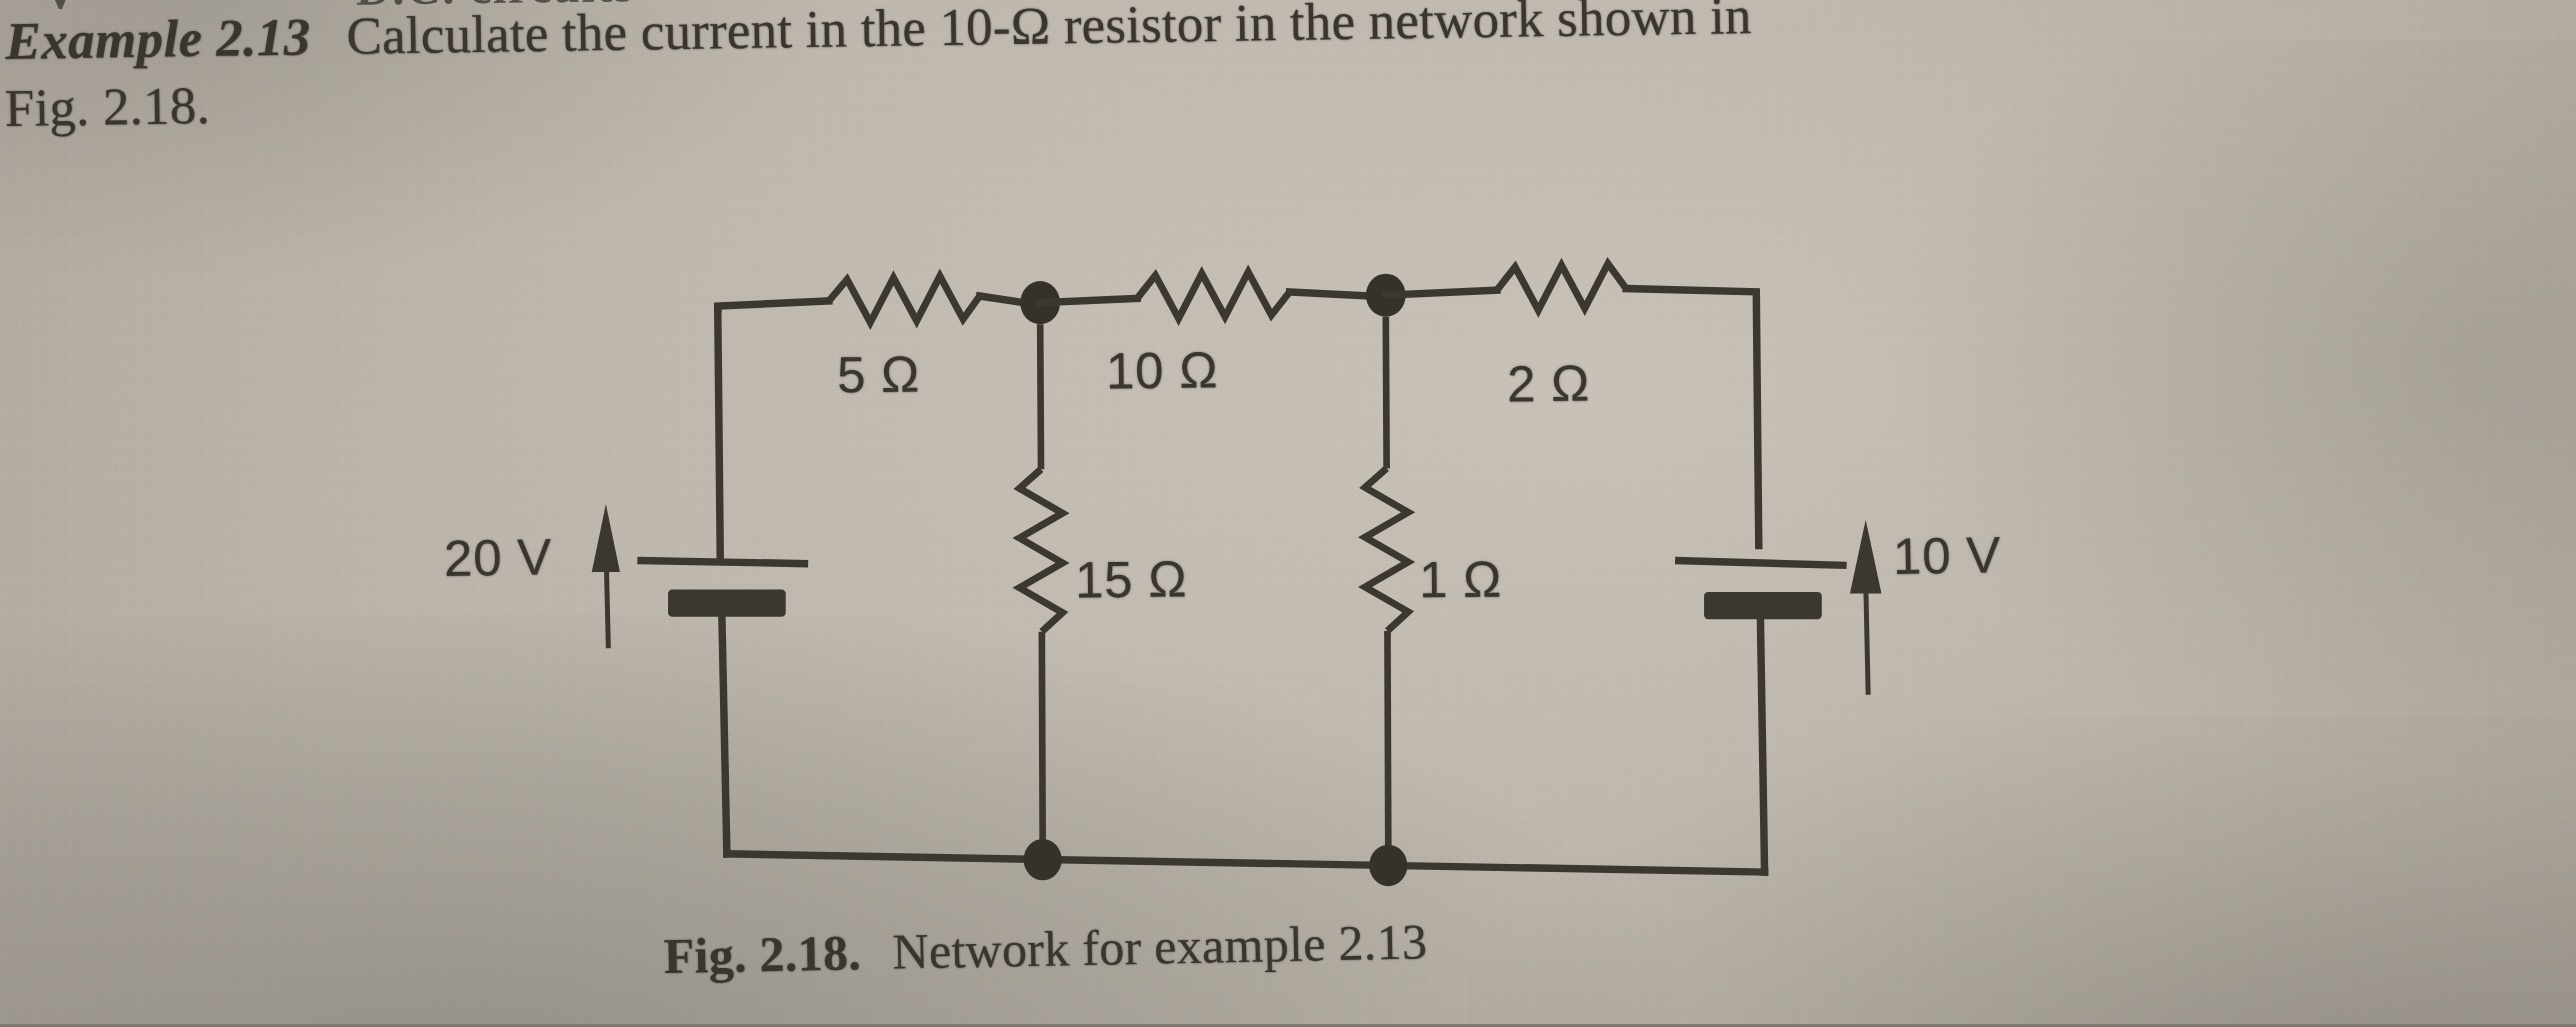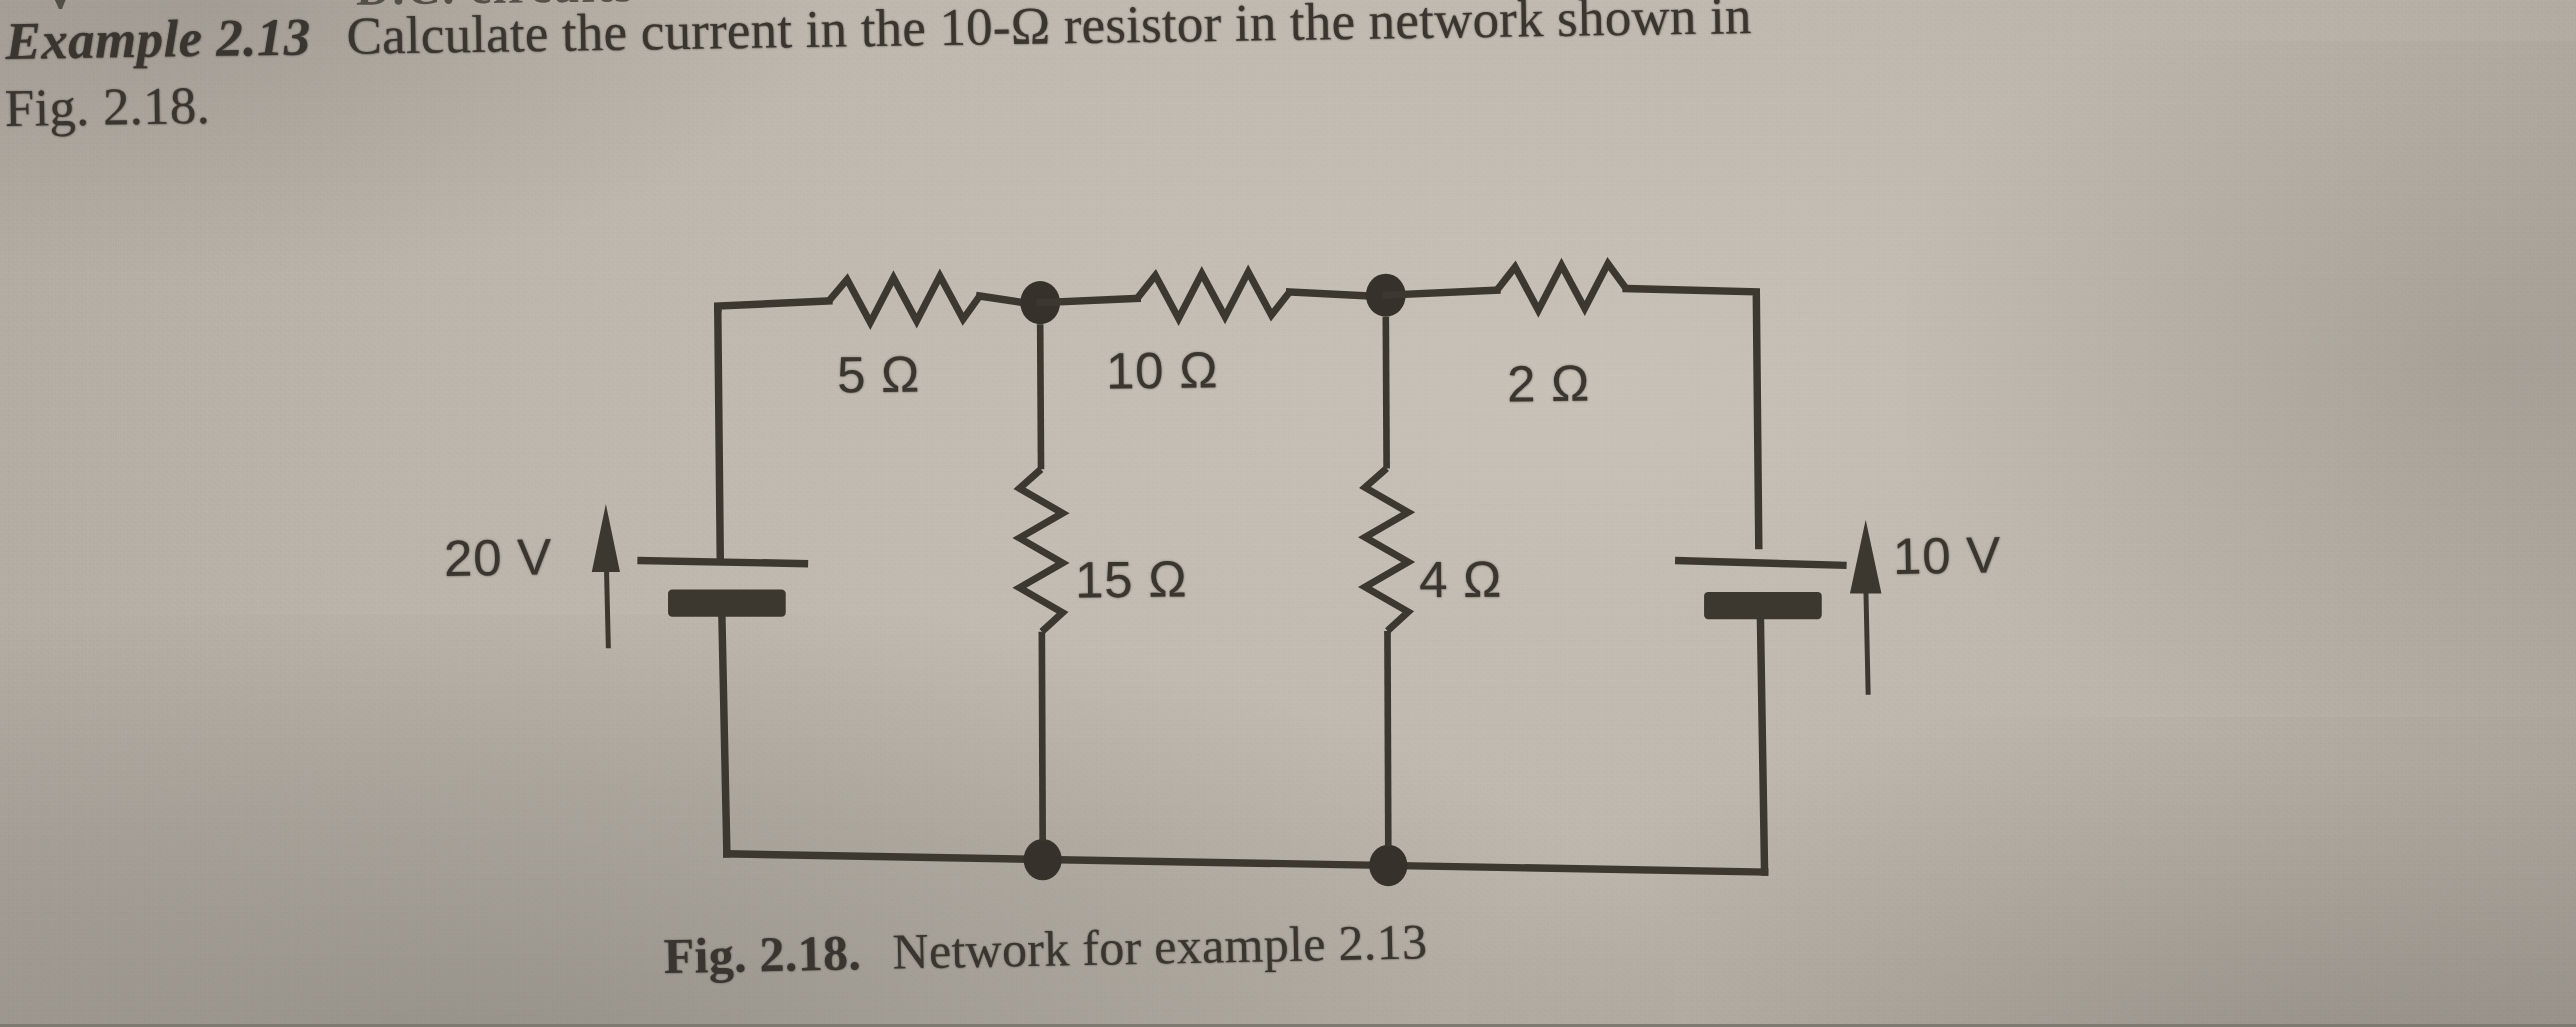--- a/index.html
+++ b/index.html
@@ -313,21 +313,21 @@
         <line class="arrow-shaft" x1="2254" y1="838" x2="2251" y2="700"></line>
         <polygon class="arrow-head" points="2251,627 2270,716 2232,716"></polygon>
       </g>
 
     </svg>
 
     <div class="clabel lbl-5">5 Ω</div>
     <div class="clabel lbl-10">10 Ω</div>
     <div class="clabel lbl-2">2 Ω</div>
     <div class="clabel lbl-15">15 Ω</div>
-    <div class="clabel lbl-8">4 Ω</div>
+    <div class="clabel lbl-8">1 Ω</div>
     <div class="clabel lbl-20v">20 V</div>
     <div class="clabel lbl-10v">10 V</div>
   </div>
 
   <div id="caption-block">
     <div class="cap-line ink">
       <span class="cap-strong">Fig. 2.18.</span><span class="gap-cap"></span><span>Network for example 2.13</span>
     </div>
   </div>
 

